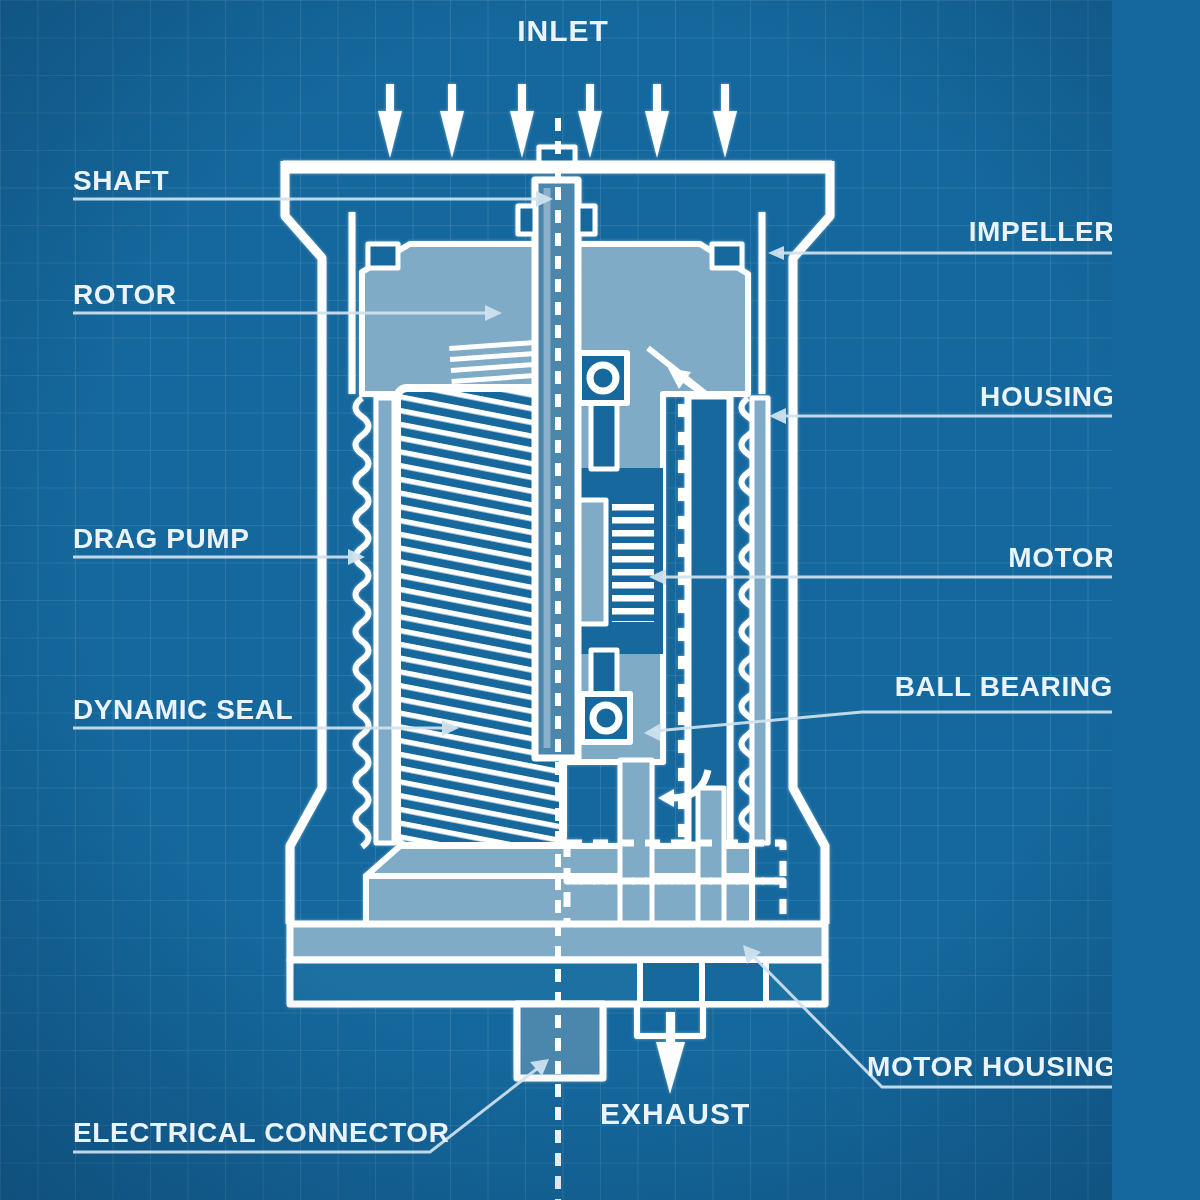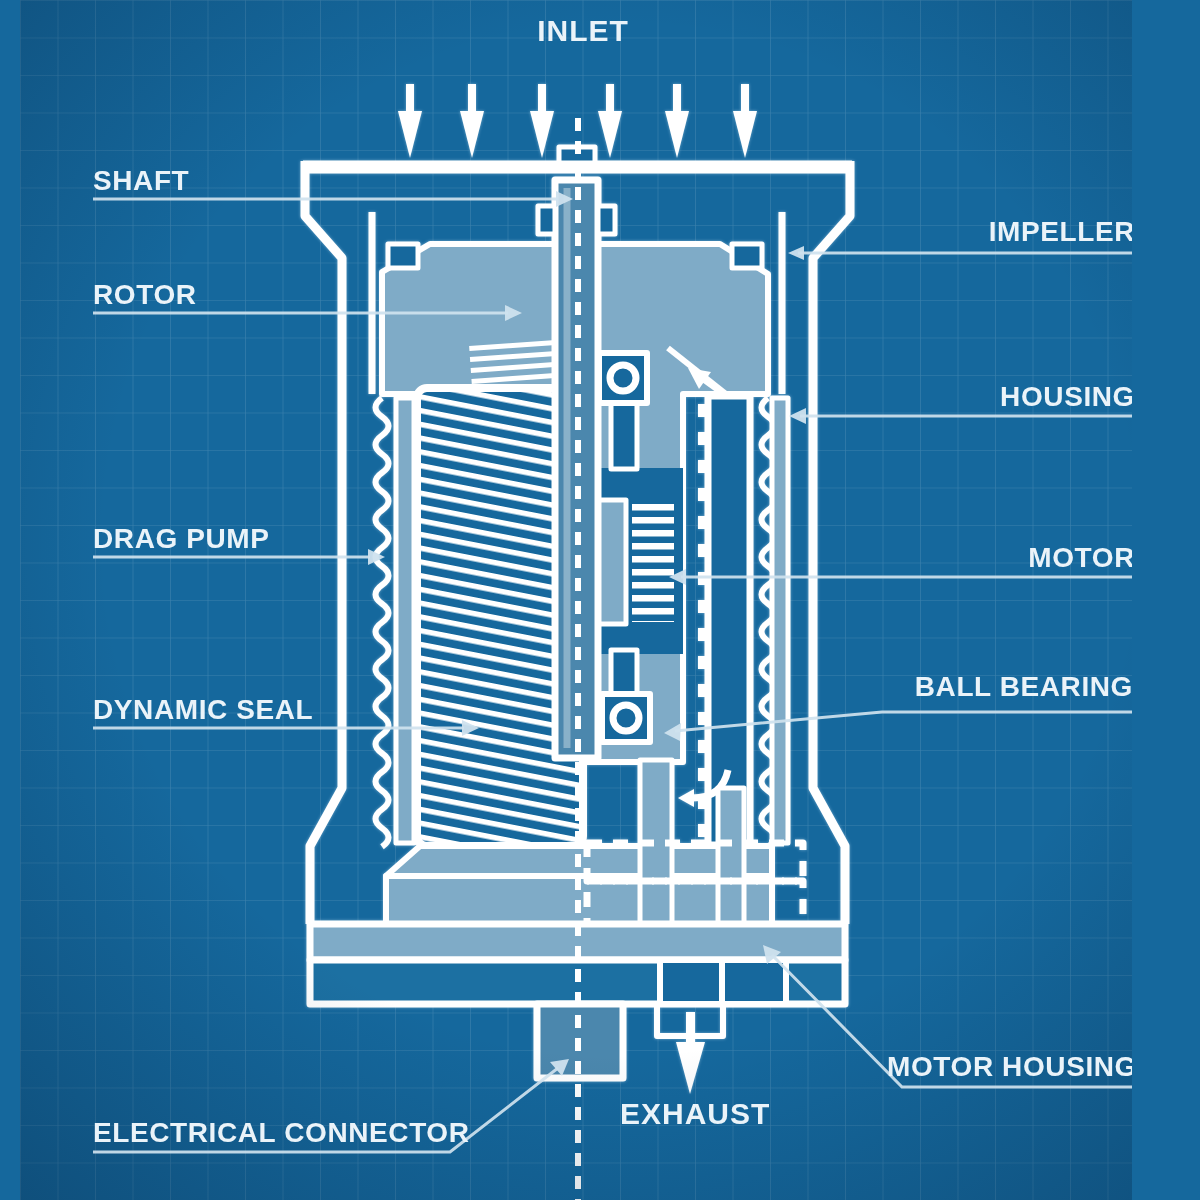--- a/index.html
+++ b/index.html
@@ -1,21 +1,21 @@
 <!DOCTYPE html>
 <html style="--bg: #15689d; --grid: rgba(255,255,255,0.17); --line: #ffffff; --light: #7fabc7; --mid: #4b87ad; --base: #1e70a2; --text: #eaf3f9; --leader: #cfe2ee;"><head>
 <meta charset="utf-8">
 <style>
   :root{
     --bg:#15689d; --grid:rgba(255,255,255,0.17); --line:#ffffff;
     --light:#7fabc7; --mid:#4b87ad; --base:#1e70a2;
     --text:#eaf3f9; --leader:#cfe2ee;
   }
   html,body{margin:0;padding:0;background:var(--bg);}
-  .stage{width:1112px;height:1200px;position:relative;overflow:hidden;padding-left:20px;}
+  .stage{width:1112px;height:1200px;position:relative;overflow:hidden;}
   svg{display:block}
   .lbl{font-family:"Liberation Sans",sans-serif;font-weight:700;font-size:28px;
        fill:var(--text);letter-spacing:.6px}
   .lbl-lg{font-size:30px;letter-spacing:1px}
   .ln{stroke:var(--line);fill:none;stroke-linejoin:round;stroke-linecap:butt}
   .fw{fill:var(--line);stroke:none}
   .f-bg{fill:var(--bg)}
   .f-light{fill:var(--light)}
   .f-mid{fill:var(--mid)}
   .f-base{fill:var(--base)}

